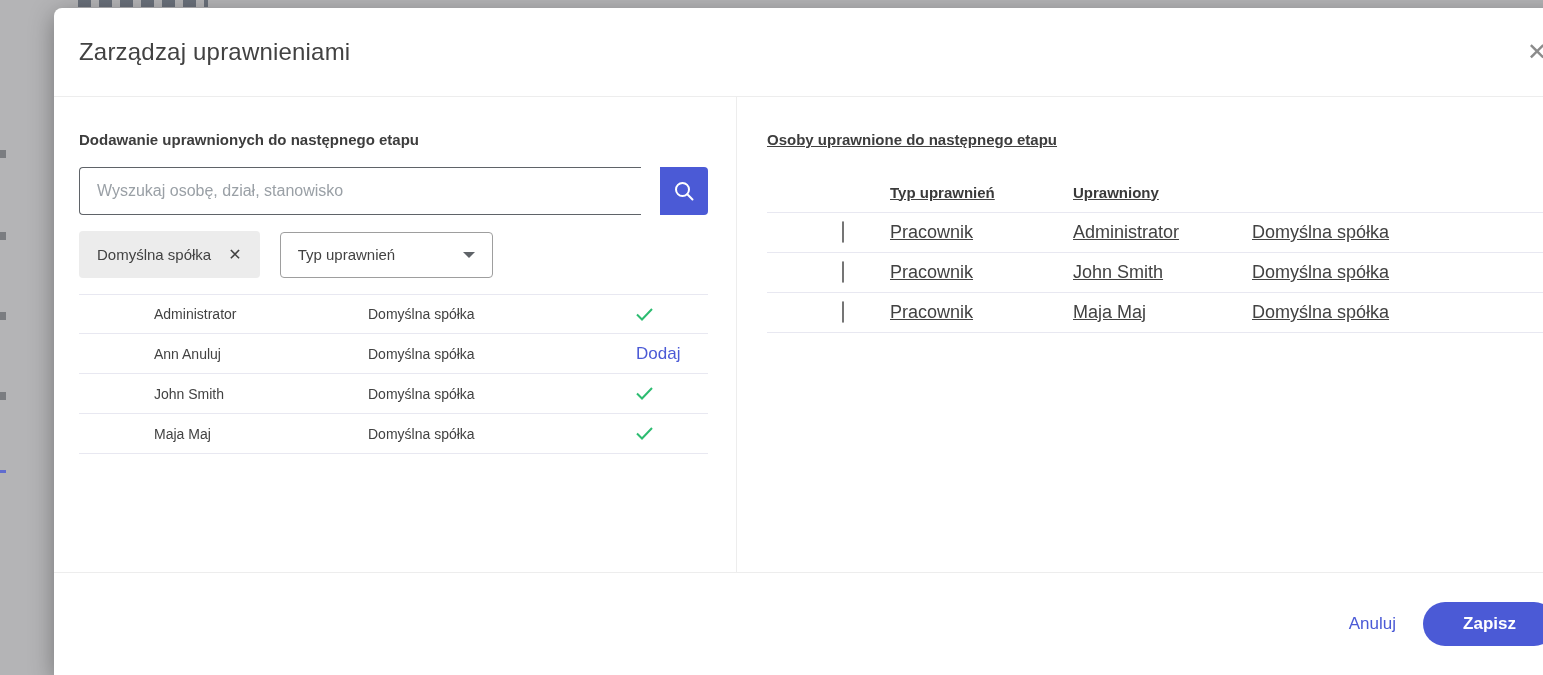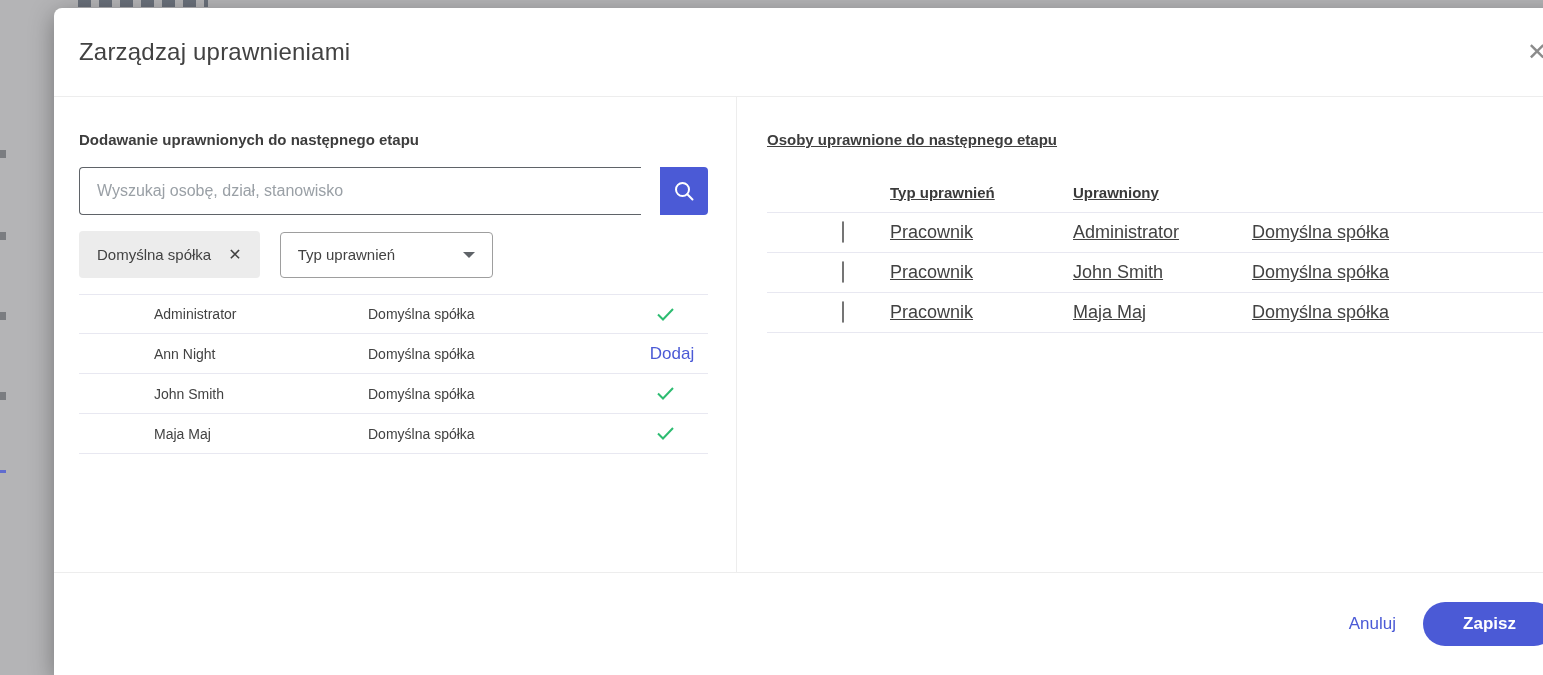--- a/index.html
+++ b/index.html
@@ -89,21 +89,21 @@
   
   .people-list { margin-top: 16px; }
   .people-row {
     height: 40px; display: grid;
     grid-template-columns: 75px 214px 1fr 72px;
     align-items: center;
     border-bottom: 1px solid #e8e8f1;
     font-size: 14px;
   }
   .people-row:first-child { border-top: 1px solid #e8e8f1; }
-  .people-row .action-cell { display: flex; justify-content: center; align-items: center; }
+  .people-row .action-cell { display: flex; justify-content: flex-start; align-items: center; }
   .check-icon { margin-right: 14px; display: inline-flex; }
   .add-link {
     color: #4b5ad6; font-size: 17px; font-weight: 500; cursor: pointer;
     background: none; border: none; font-family: inherit; padding: 0;
   }
 
   
   .perm-table { margin-top: 24px; }
   .perm-header-row, .perm-row {
     display: grid; grid-template-columns: 123px 183px 179px 1fr; align-items: center;
@@ -187,21 +187,21 @@
             <span class="check-icon">
               <svg width="17" height="13" viewBox="0 0 17 13">
                   <path d="M1 6.5 L6 11.5 L16 1" fill="none" stroke="#2dbc71" stroke-width="2"></path>
                 </svg>
             </span>
           </span>
         </div>
 
         <div class="people-row">
           <span></span>
-          <span>Ann Night</span>
+          <span>Ann Anuluj</span>
           <span>Domyślna spółka</span>
           <span class="action-cell">
             <button class="add-link">Dodaj</button>
           </span>
         </div>
 
         <div class="people-row">
           <span></span>
           <span>John Smith</span>
           <span>Domyślna spółka</span>

